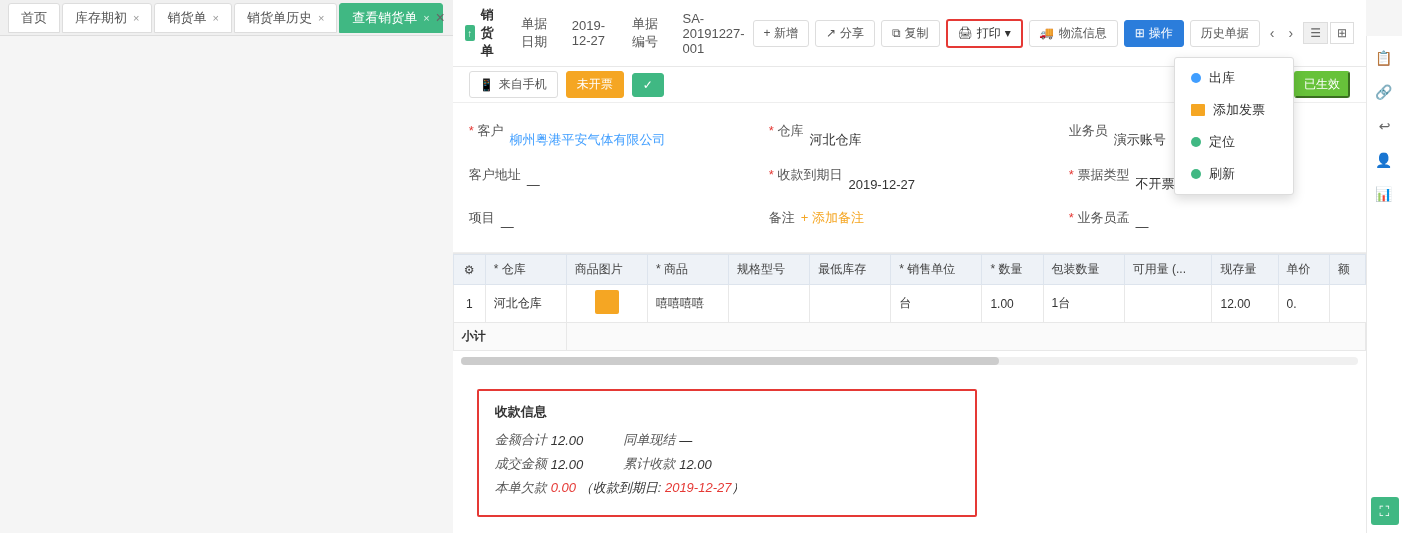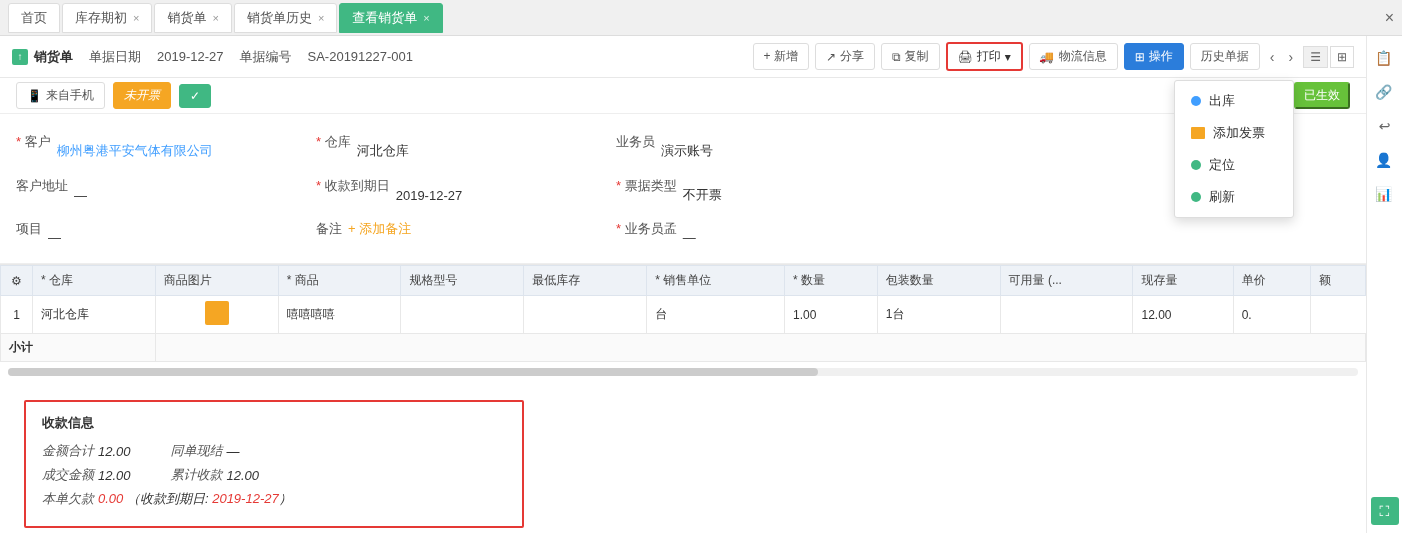--- a/index.html
+++ b/index.html
@@ -104,21 +104,21 @@
 
     .btn-status-sold { background: #f56c6c; color: #fff; border-color: #f56c6c; border-radius: 3px; padding: 3px 8px; font-size: 12px; }
     .btn-status-effect { background: #67c23a; color: #fff; border-color: #67c23a; border-radius: 3px; padding: 3px 8px; font-size: 12px; }
 
     .scroll-bar-h { height: 8px; background: #f0f0f0; border-radius: 4px; margin: 4px 0; }
     .scroll-thumb { height: 8px; background: #ccc; border-radius: 4px; width: 60%; }
   </style>
 </head>
 <body>
 
-<div style="display:flex; flex-direction:column; height:533px; overflow:hidden;">
+<div style="display:flex; height:533px; overflow:hidden;">
 
   <div class="tab-bar">
     <div class="tab">
       <span>首页</span>
     </div>
     <div class="tab">
       <span>库存期初</span>
       <span class="close-icon">×</span>
     </div>
     <div class="tab">
@@ -201,21 +201,21 @@
           </div>
 
         </div>
       </div>
 
       <div style="display:flex; align-items:center; padding:4px 16px; gap:8px; border-bottom:1px solid #eee; background:#fff;">
         <button class="btn" style="font-size:12px;">
           <span>📱</span>
           <span>来自手机</span>
         </button>
-        <button class="btn" style="background:#f5a623;color:#fff;border-color:#f5a623;font-size:12px;font-style:italic;">
+        <button class="btn" style="background:#f5a623;color:#fff;border-color:#f5a623;font-size:12px;">
           <span>未开票</span>
         </button>
         <button class="btn" style="background:#40b883;color:#fff;border-color:#40b883;font-size:12px;">✓</button>
         <div style="flex:1;"></div>
         <button class="btn-status-sold">已核销</button>
         <button class="btn-status-effect">已生效</button>
       </div>
 
       <div class="form-section">
         <div class="form-row">

